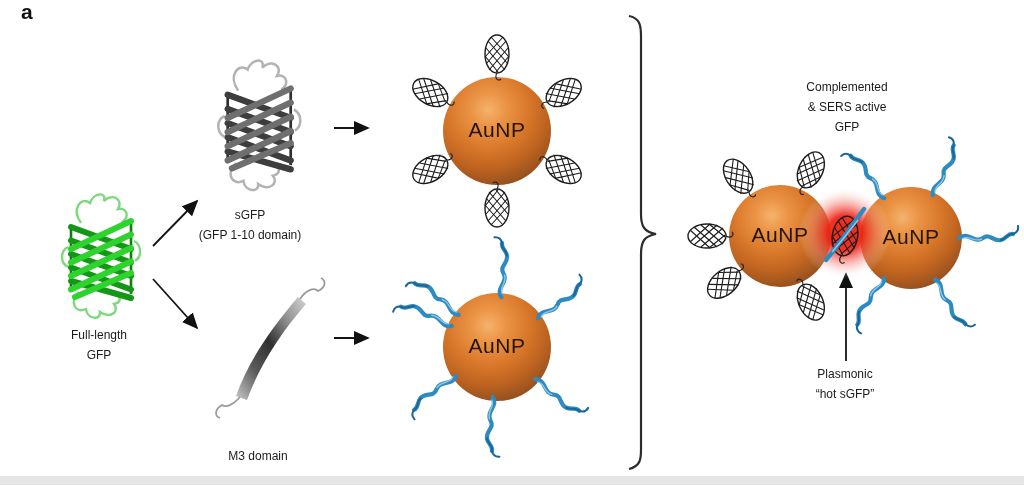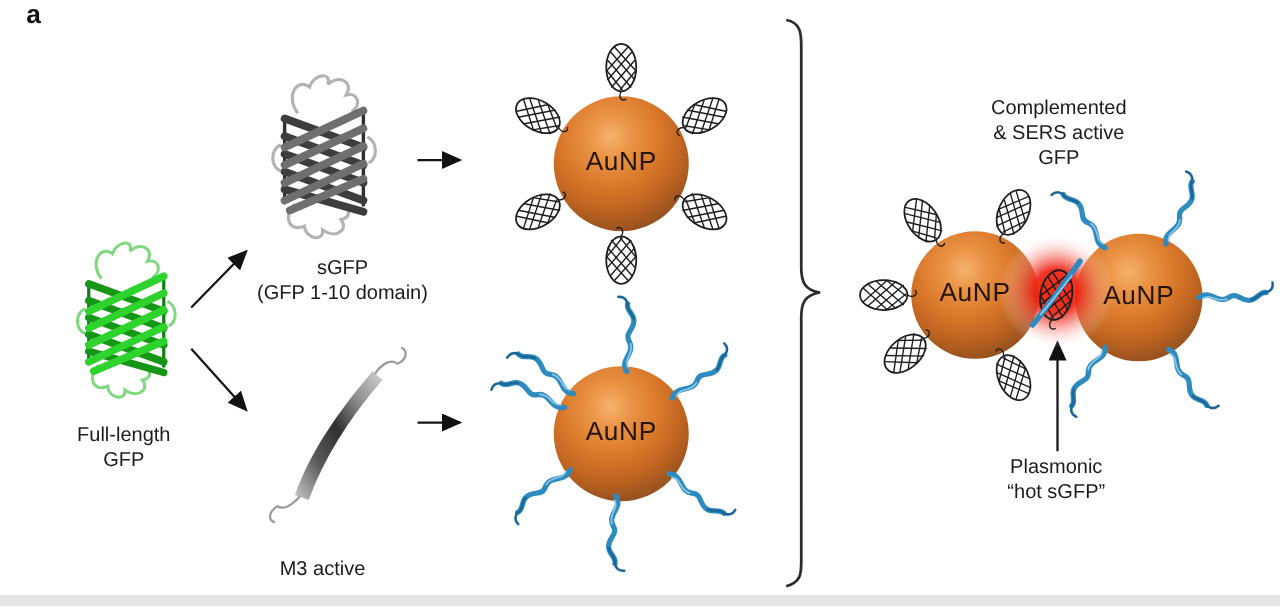--- a/index.html
+++ b/index.html
@@ -1,21 +1,21 @@
 <!DOCTYPE html>
 <html><head>
 <meta charset="utf-8">
 <style>
   html,body{margin:0;padding:0;background:#ffffff}
   .fig{position:relative;width:1024px;height:486px;background:#ffffff;overflow:hidden;
        font-family:"Liberation Sans","DejaVu Sans",sans-serif;color:#1a1a1a}
   .art{position:absolute;left:0;top:0}
   .panel{position:absolute;left:21px;top:0;font-size:21px;font-weight:bold;color:#111}
   .lbl{position:absolute;transform:translateX(-50%);text-align:center;white-space:pre-line;
-       font-size:16px;line-height:20px;color:#1b1b1b}
+       font-size:12px;line-height:20px;color:#1b1b1b}
   .aunp{position:absolute;transform:translate(-50%,-50%);font-size:21px;letter-spacing:.5px;color:#241404}
   .m3line{display:block}
   .page-edge{position:absolute;left:0;top:476px;width:1024px;height:9px;background:#dcdcdc;opacity:.75}
   
   .loopG{stroke:#7ed87e;stroke-width:2.4;fill:none}
   .edgeG{stroke:#0f7f0f;stroke-width:2.6;fill:none}
   .latBG{stroke:#169616;stroke-width:6;fill:none;stroke-linecap:round}
   .latAG{stroke:#2ed32e;stroke-width:6;fill:none;stroke-linecap:round}
   .loopS{stroke:#b3b3b3;stroke-width:2.4;fill:none}
   .edgeS{stroke:#2f2f2f;stroke-width:2.6;fill:none}
@@ -141,28 +141,28 @@
       <use href="#strand" transform="translate(911,238) rotate(60) translate(48,0)"></use>
       <use href="#strand" transform="translate(911,238) rotate(124) translate(48,0)"></use>
       <use href="#mini" transform="translate(845,236) rotate(-80) scale(1.05)"></use>
       <path d="M826,260 C837,247 853,224 864,209" stroke="#2e8bc0" stroke-width="4.4" fill="none" stroke-linecap="round"></path>
       <path d="M832,252 C840,243 850,230 858,220" stroke="#8cc6e8" stroke-width="1.4" fill="none"></path>
     </g>
   </svg>
 
   <div class="panel">a</div>
 
-  <div class="lbl" style="left:99px;top:339px">Full-length
+  <div class="lbl" style="left:99px;top:325px">Full-length
 GFP</div>
 
-  <div class="lbl" style="left:274px;top:205px">sGFP
+  <div class="lbl" style="left:250px;top:205px">sGFP
 (GFP 1-10 domain)</div>
 
   <div class="lbl" style="left:258px;top:426px">
-    <span class="m3line">M3 active</span>
+    <span class="m3line">M3 domain</span>
     
   </div>
 
   <div class="lbl" style="left:847px;top:77px">Complemented
 &amp; SERS active
 GFP</div>
 
   <div class="lbl" style="left:845px;top:364px">Plasmonic
 “hot sGFP”</div>
 

